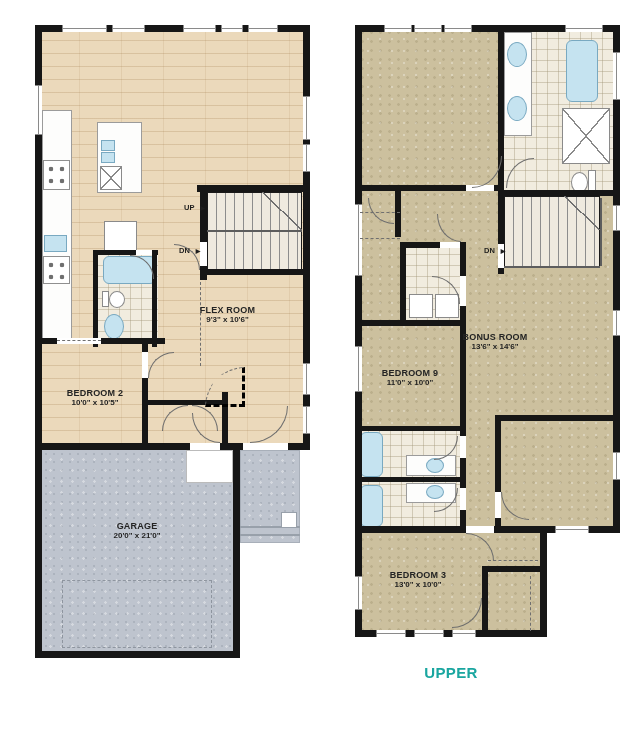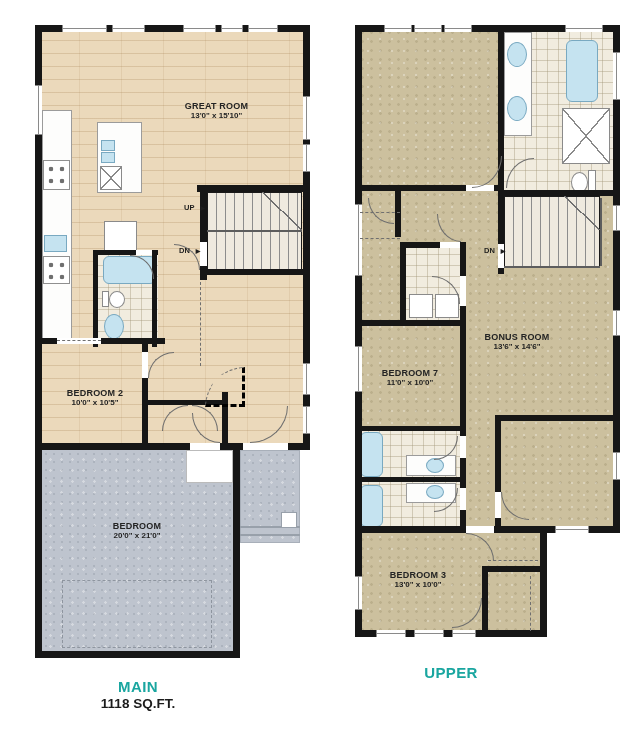--- a/index.html
+++ b/index.html
@@ -165,46 +165,42 @@
     <div class="arc arc-br" style="left:250px;top:406px;width:38px;height:37px"></div>
     <div class="arc arc-tl" style="left:148px;top:352px;width:26px;height:26px"></div>
     <div class="arc arc-tr" style="left:130px;top:255px;width:24px;height:24px"></div>
     <div class="arc arc-tr" style="left:174px;top:244px;width:26px;height:26px"></div>
     <div class="arc arc-bl" style="left:192px;top:413px;width:28px;height:30px"></div>
     <div class="arc arc-tl dashed" style="left:205px;top:367px;width:40px;height:40px"></div>
     <div class="arc arc-tl" style="left:162px;top:405px;width:26px;height:26px"></div>
     <div class="arc arc-tr" style="left:192px;top:405px;width:26px;height:26px"></div>
     <div class="dash-v" style="left:200px;top:282px;height:84px"></div>
 
-    <div class="room-label" style="left:164px;top:101px;width:105px">
-      <div class="rn">GREAT ROOM</div>
-      <div class="rd">13'0" x 15'10"</div>
+    <div class="room-label" style="left:180px;top:305px;width:95px">
+      <div class="rn">FLEX ROOM</div>
+      <div class="rd">9'3" x 10'6"</div>
     </div>
     <div class="room-label" style="left:49px;top:388px;width:92px">
       <div class="rn">BEDROOM 2</div>
       <div class="rd">10'0" x 10'5"</div>
     </div>
     <div class="room-label" style="left:89px;top:521px;width:96px">
-      <div class="rn">BEDROOM</div>
+      <div class="rn">GARAGE</div>
       <div class="rd">20'0" x 21'0"</div>
     </div>
 
     <div class="stair-label" style="left:184px;top:203px">
       <span>UP</span>
       <span class="arr">▶</span>
     </div>
     <div class="stair-label" style="left:179px;top:246px">
       <span>DN</span>
       <span class="arr">▶</span>
     </div>
 
-    <div class="caption" style="left:58px;top:678px;width:160px">
-      <div class="cap-title">MAIN</div>
-      <div class="cap-area">1118 SQ.FT.</div>
-    </div>
   </div>
 
   <div class="abs" style="inset:0">
 
     <div class="carpet" style="left:358px;top:28px;width:255px;height:498px"></div>
     <div class="carpet" style="left:358px;top:526px;width:182px;height:107px"></div>
     <div class="tile" style="left:504px;top:30px;width:109px;height:162px"></div>
     <div class="tile" style="left:406px;top:248px;width:56px;height:72px"></div>
     <div class="tile" style="left:358px;top:430px;width:102px;height:48px"></div>
     <div class="tile" style="left:358px;top:482px;width:102px;height:46px"></div>
@@ -288,24 +284,24 @@
     <div class="arc arc-bl" style="left:501px;top:492px;width:28px;height:28px"></div>
     <div class="arc arc-tr" style="left:466px;top:533px;width:28px;height:28px"></div>
     <div class="arc arc-br" style="left:452px;top:598px;width:30px;height:30px"></div>
 
     <div class="dash-h" style="left:360px;top:212px;width:40px"></div>
     <div class="dash-h" style="left:360px;top:238px;width:40px"></div>
     <div class="dash-h" style="left:488px;top:560px;width:50px"></div>
     <div class="dash-v" style="left:530px;top:576px;height:55px"></div>
 
     <div class="room-label" style="left:364px;top:368px;width:92px">
-      <div class="rn">BEDROOM 7</div>
+      <div class="rn">BEDROOM 9</div>
       <div class="rd">11'0" x 10'0"</div>
     </div>
-    <div class="room-label" style="left:467px;top:332px;width:100px">
+    <div class="room-label" style="left:445px;top:332px;width:100px">
       <div class="rn">BONUS ROOM</div>
       <div class="rd">13'6" x 14'6"</div>
     </div>
     <div class="room-label" style="left:370px;top:570px;width:96px">
       <div class="rn">BEDROOM 3</div>
       <div class="rd">13'0" x 10'0"</div>
     </div>
 
     <div class="stair-label" style="left:484px;top:246px">
       <span>DN</span>

